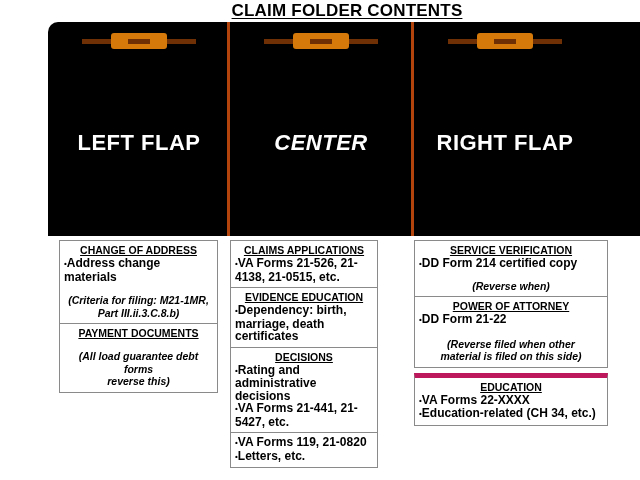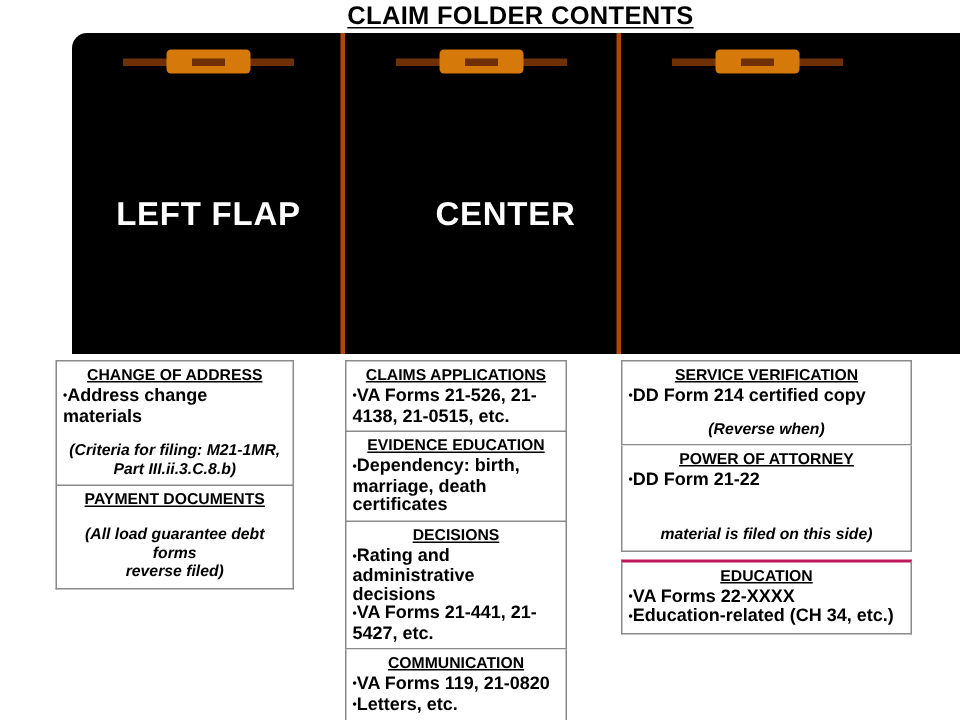--- a/index.html
+++ b/index.html
@@ -93,32 +93,32 @@
     font-weight: bold;
     letter-spacing: 0.5px;
     white-space: nowrap;
   }
 
   
   .col {
     position: absolute;
     top: 240px;
   }
-  .col.left   { left: 37px;  width: 159px; }
+  .col.left   { left: 59px;  width: 159px; }
   .col.center { left: 230px; width: 148px; }
   .col.right  { left: 414px; width: 194px; border-radius: 17px; }
 
   .group {
     border: 1px solid #8a8a8a;
     background: #ffffff;
     box-sizing: border-box;
     padding: 3px 4px 4px 4px;
   }
   .group + .group { border-top: none; }
-  .group.detached { border-top: 2px solid #be185d; margin-top: 5px; }
+  .group.detached { border-top: 5px solid #be185d; margin-top: 5px; }
 
   .grp-title {
     text-align: center;
     font-size: 10.5px;
     font-weight: bold;
     text-decoration: underline;
     text-underline-offset: 1px;
     margin-bottom: 1px;
     white-space: nowrap;
   }
@@ -161,47 +161,48 @@
     <div class="fast-prong mid"></div>
   </div>
   <div class="flap-label" style="left:22px; width:138px;">LEFT FLAP</div>
 
   <div class="fastener" style="left:204px; width:138px;">
     <div class="fast-prong left"></div>
     <div class="fast-prong right"></div>
     <div class="fast-plate"></div>
     <div class="fast-prong mid"></div>
   </div>
-  <div class="flap-label" style="left:220px; width:138px;">CENTER</div>
+  <div class="flap-label" style="left:204px; width:138px;font-style:italic;">CENTER</div>
 
   <div class="fastener" style="left:388px; width:138px;">
     <div class="fast-prong left"></div>
     <div class="fast-prong right"></div>
     <div class="fast-plate"></div>
     <div class="fast-prong mid"></div>
   </div>
+  <div class="flap-label" style="left:388px; width:138px;">RIGHT FLAP</div>
 
 </div>
 
 <div class="col left">
 
   <div class="group">
     <div class="grp-title">CHANGE OF ADDRESS</div>
     <div class="bullet-line">Address change materials</div>
     <div class="note">
       <span>(Criteria for filing: M21-1MR,</span><br>
       <span>Part III.ii.3.C.8.b)</span>
     </div>
   </div>
 
   <div class="group">
     <div class="grp-title">PAYMENT DOCUMENTS</div>
     <div class="note">
       <span>(All load guarantee debt forms</span><br>
-      <span>reverse filed)</span>
+      <span>reverse this)</span>
     </div>
   </div>
 
 </div>
 
 <div class="col center">
 
   <div class="group">
     <div class="grp-title">CLAIMS APPLICATIONS</div>
     <div class="bullet-line">VA Forms 21-526, 21-4138, 21-0515, etc.</div>
@@ -212,40 +213,39 @@
     <div class="bullet-line">Dependency: birth, marriage, death certificates</div>
   </div>
 
   <div class="group">
     <div class="grp-title">DECISIONS</div>
     <div class="bullet-line">Rating and administrative decisions</div>
     <div class="bullet-line">VA Forms 21-441, 21-5427, etc.</div>
   </div>
 
   <div class="group">
-    <div class="grp-title">COMMUNICATION</div>
     <div class="bullet-line">VA Forms 119, 21-0820</div>
     <div class="bullet-line">Letters, etc.</div>
   </div>
 
 </div>
 
 <div class="col right">
 
   <div class="group">
     <div class="grp-title">SERVICE VERIFICATION</div>
     <div class="bullet-line">DD Form 214 certified copy</div>
     <div class="note tight">(Reverse when)</div>
   </div>
 
   <div class="group">
     <div class="grp-title">POWER OF ATTORNEY</div>
     <div class="bullet-line">DD Form 21-22</div>
     <div class="note">
-      <br>
+      <span>(Reverse filed when other</span><br>
       <span>material is filed on this side)</span>
     </div>
   </div>
 
   <div class="group detached">
     <div class="grp-title">EDUCATION </div>
     <div class="bullet-line">VA Forms 22-XXXX</div>
     <div class="bullet-line">Education-related (CH 34, etc.)</div>
   </div>
 

